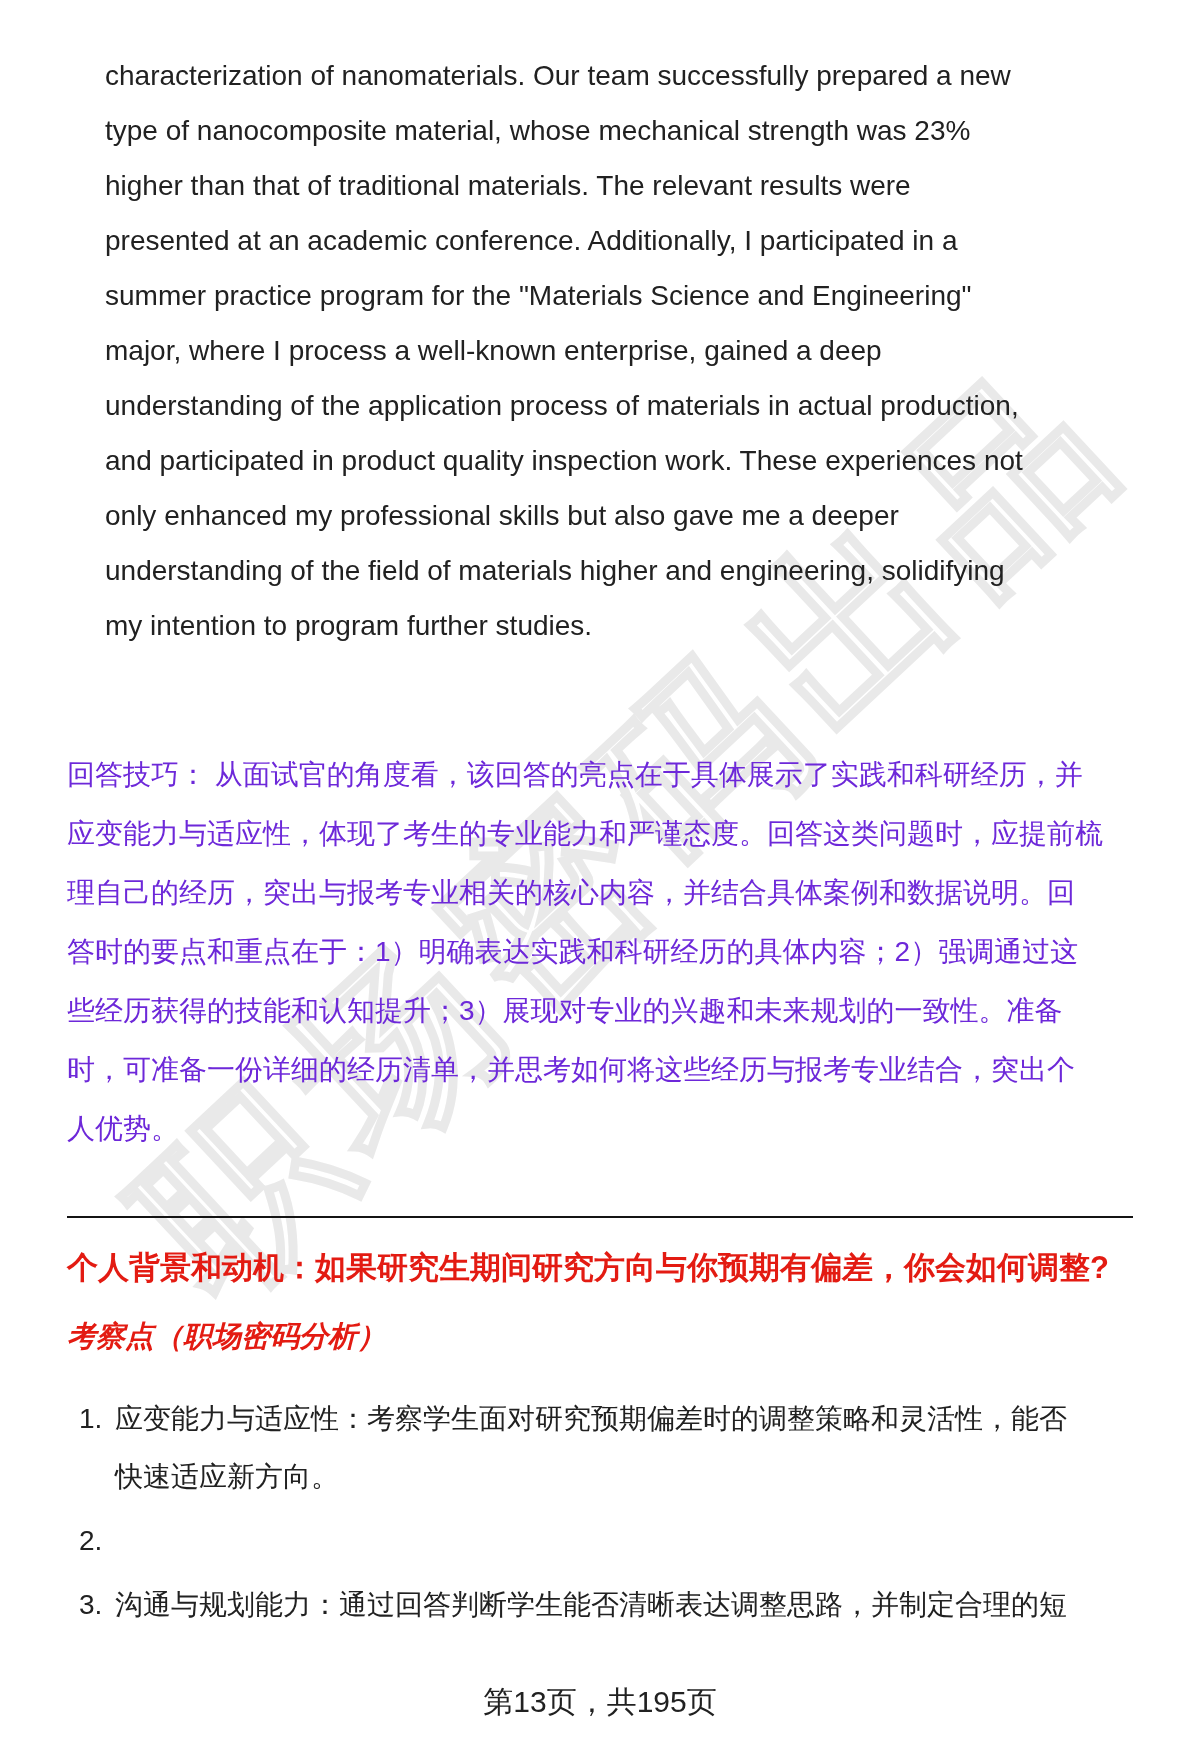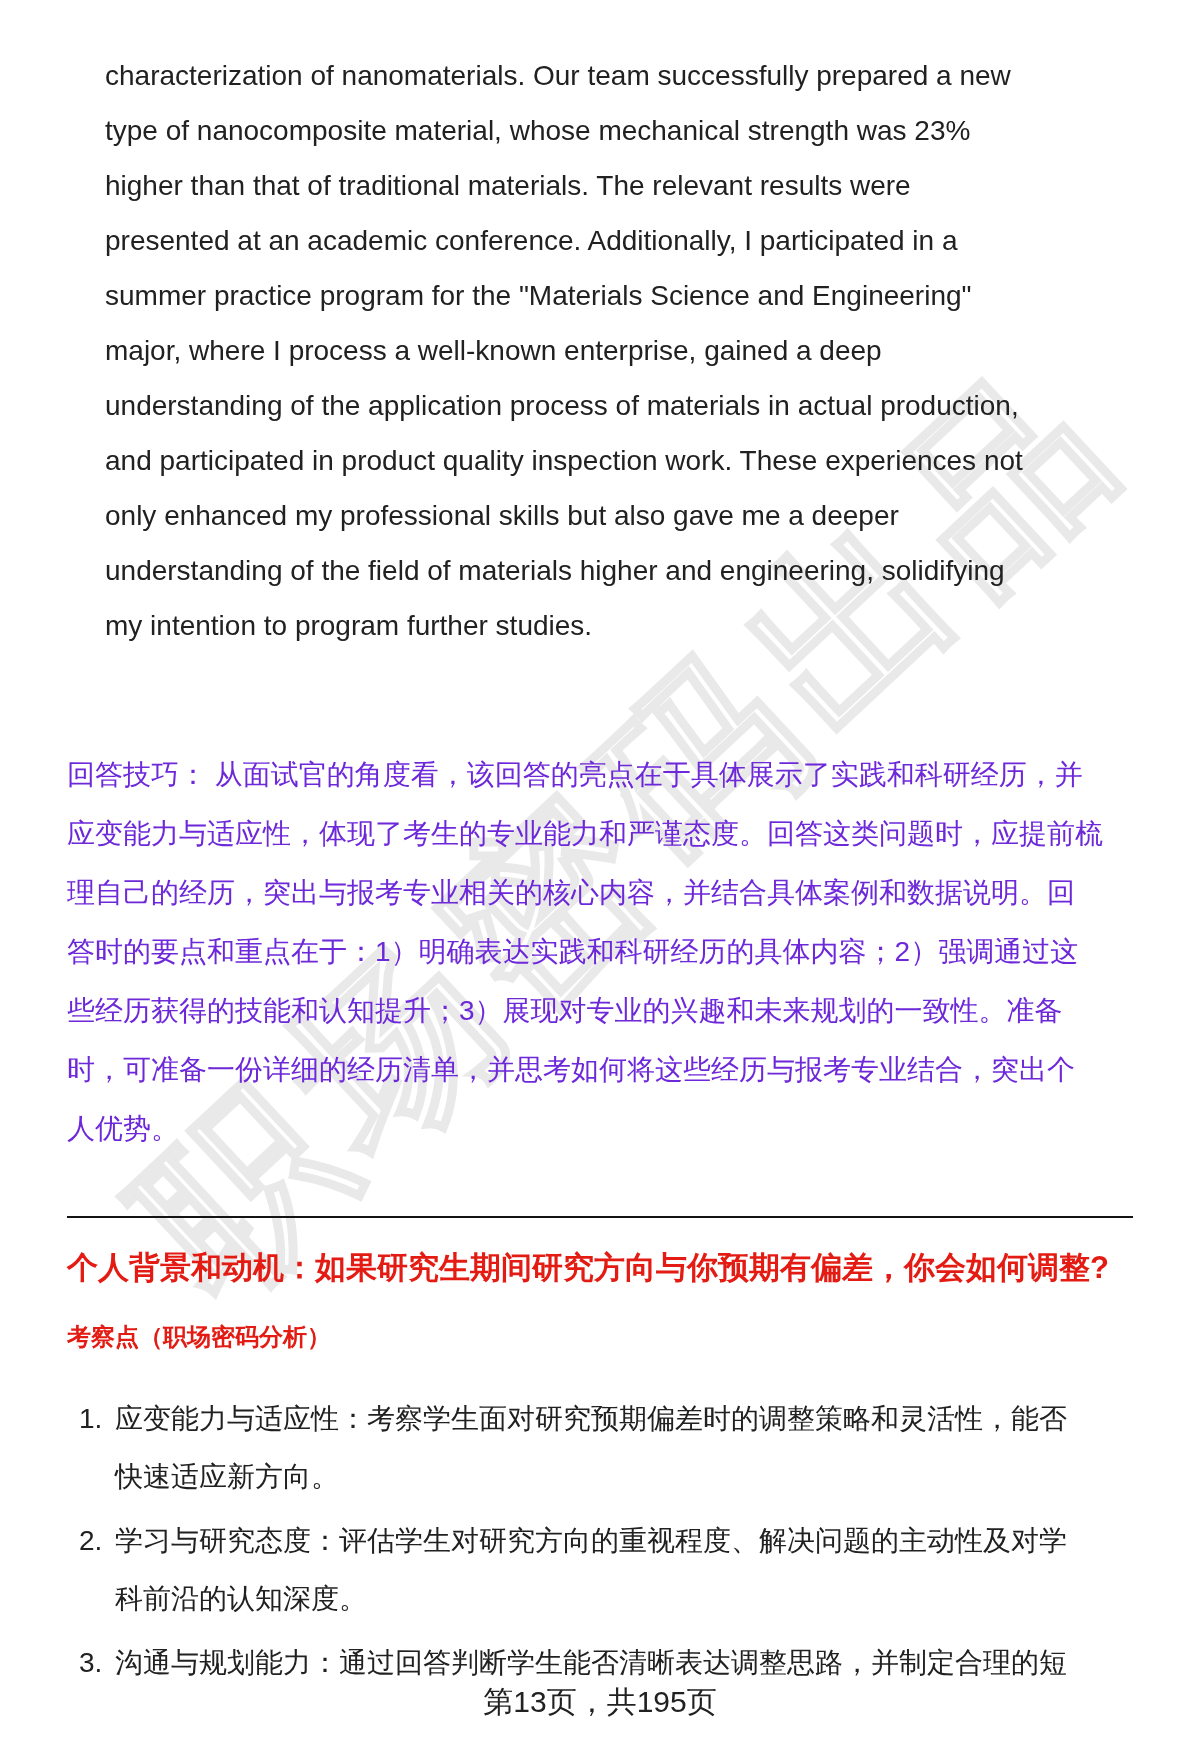--- a/index.html
+++ b/index.html
@@ -56,25 +56,26 @@
   .red-heading {
     margin-top: 22px;
     font-size: 31px;
     font-weight: 700;
     line-height: 55px;
     color: #e31b12;
     white-space: nowrap;
   }
   .red-subheading {
     margin-top: 14px;
-    font-size: 24px;
+    font-size: 29px;
     font-weight: 700;
     line-height: 55px;
     color: #e31b12;
     white-space: nowrap;
+    font-style: italic;
   }
   .num-list { margin-top: 26px; }
   .list-item {
     display: flex;
     font-size: 28px;
     line-height: 58px;
     color: #212121;
   }
   .list-item + .list-item { margin-top: 6px; }
   .item-number {
@@ -140,24 +141,20 @@
       <div class="list-item">
         <span class="item-number">1.</span>
         <span class="item-lines">
           <span class="ln">应变能力与适应性：考察学生面对研究预期偏差时的调整策略和灵活性，能否</span>
           <span class="ln">快速适应新方向。</span>
         </span>
       </div>
 
       <div class="list-item">
         <span class="item-number">2.</span>
-        <span class="item-lines">
-          <span class="ln">学习与研究态度：评估学生对研究方向的重视程度、解决问题的主动性及对学</span>
-          <span class="ln">科前沿的认知深度。</span>
-        </span>
       </div>
 
       <div class="list-item">
         <span class="item-number">3.</span>
         <span class="item-lines">
           <span class="ln">沟通与规划能力：通过回答判断学生能否清晰表达调整思路，并制定合理的短</span>
         </span>
       </div>
 
     </div>

